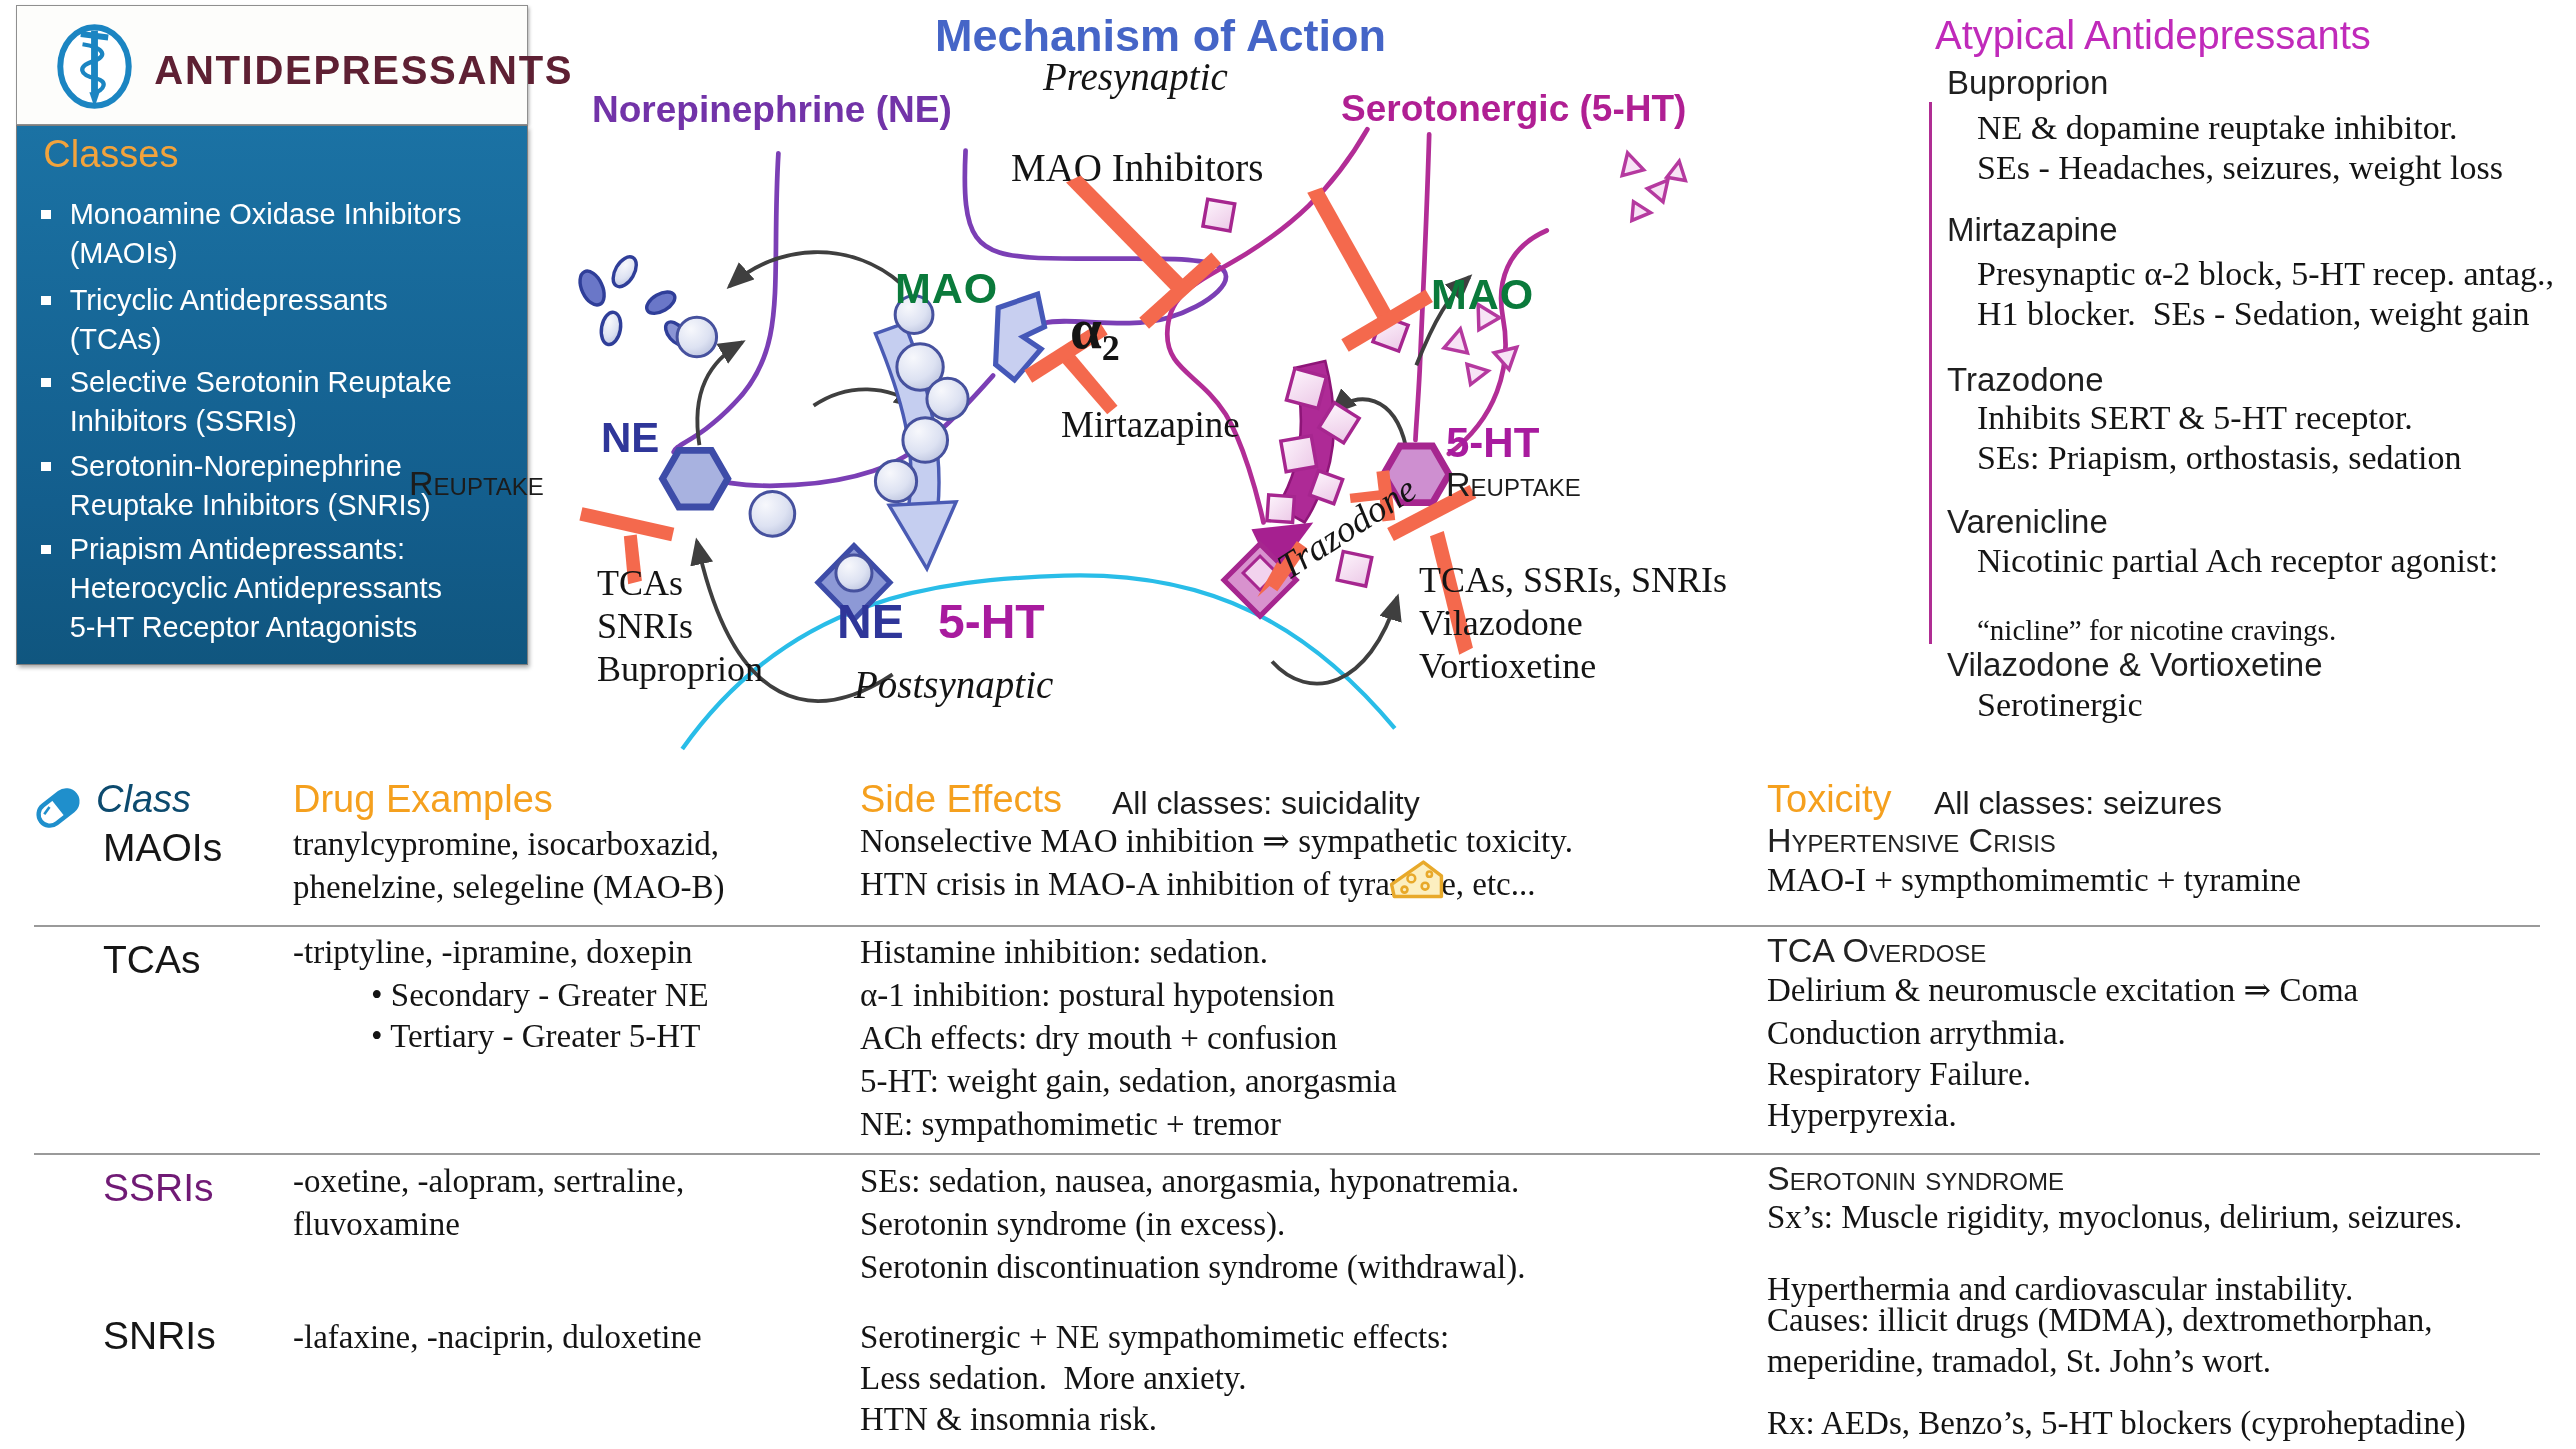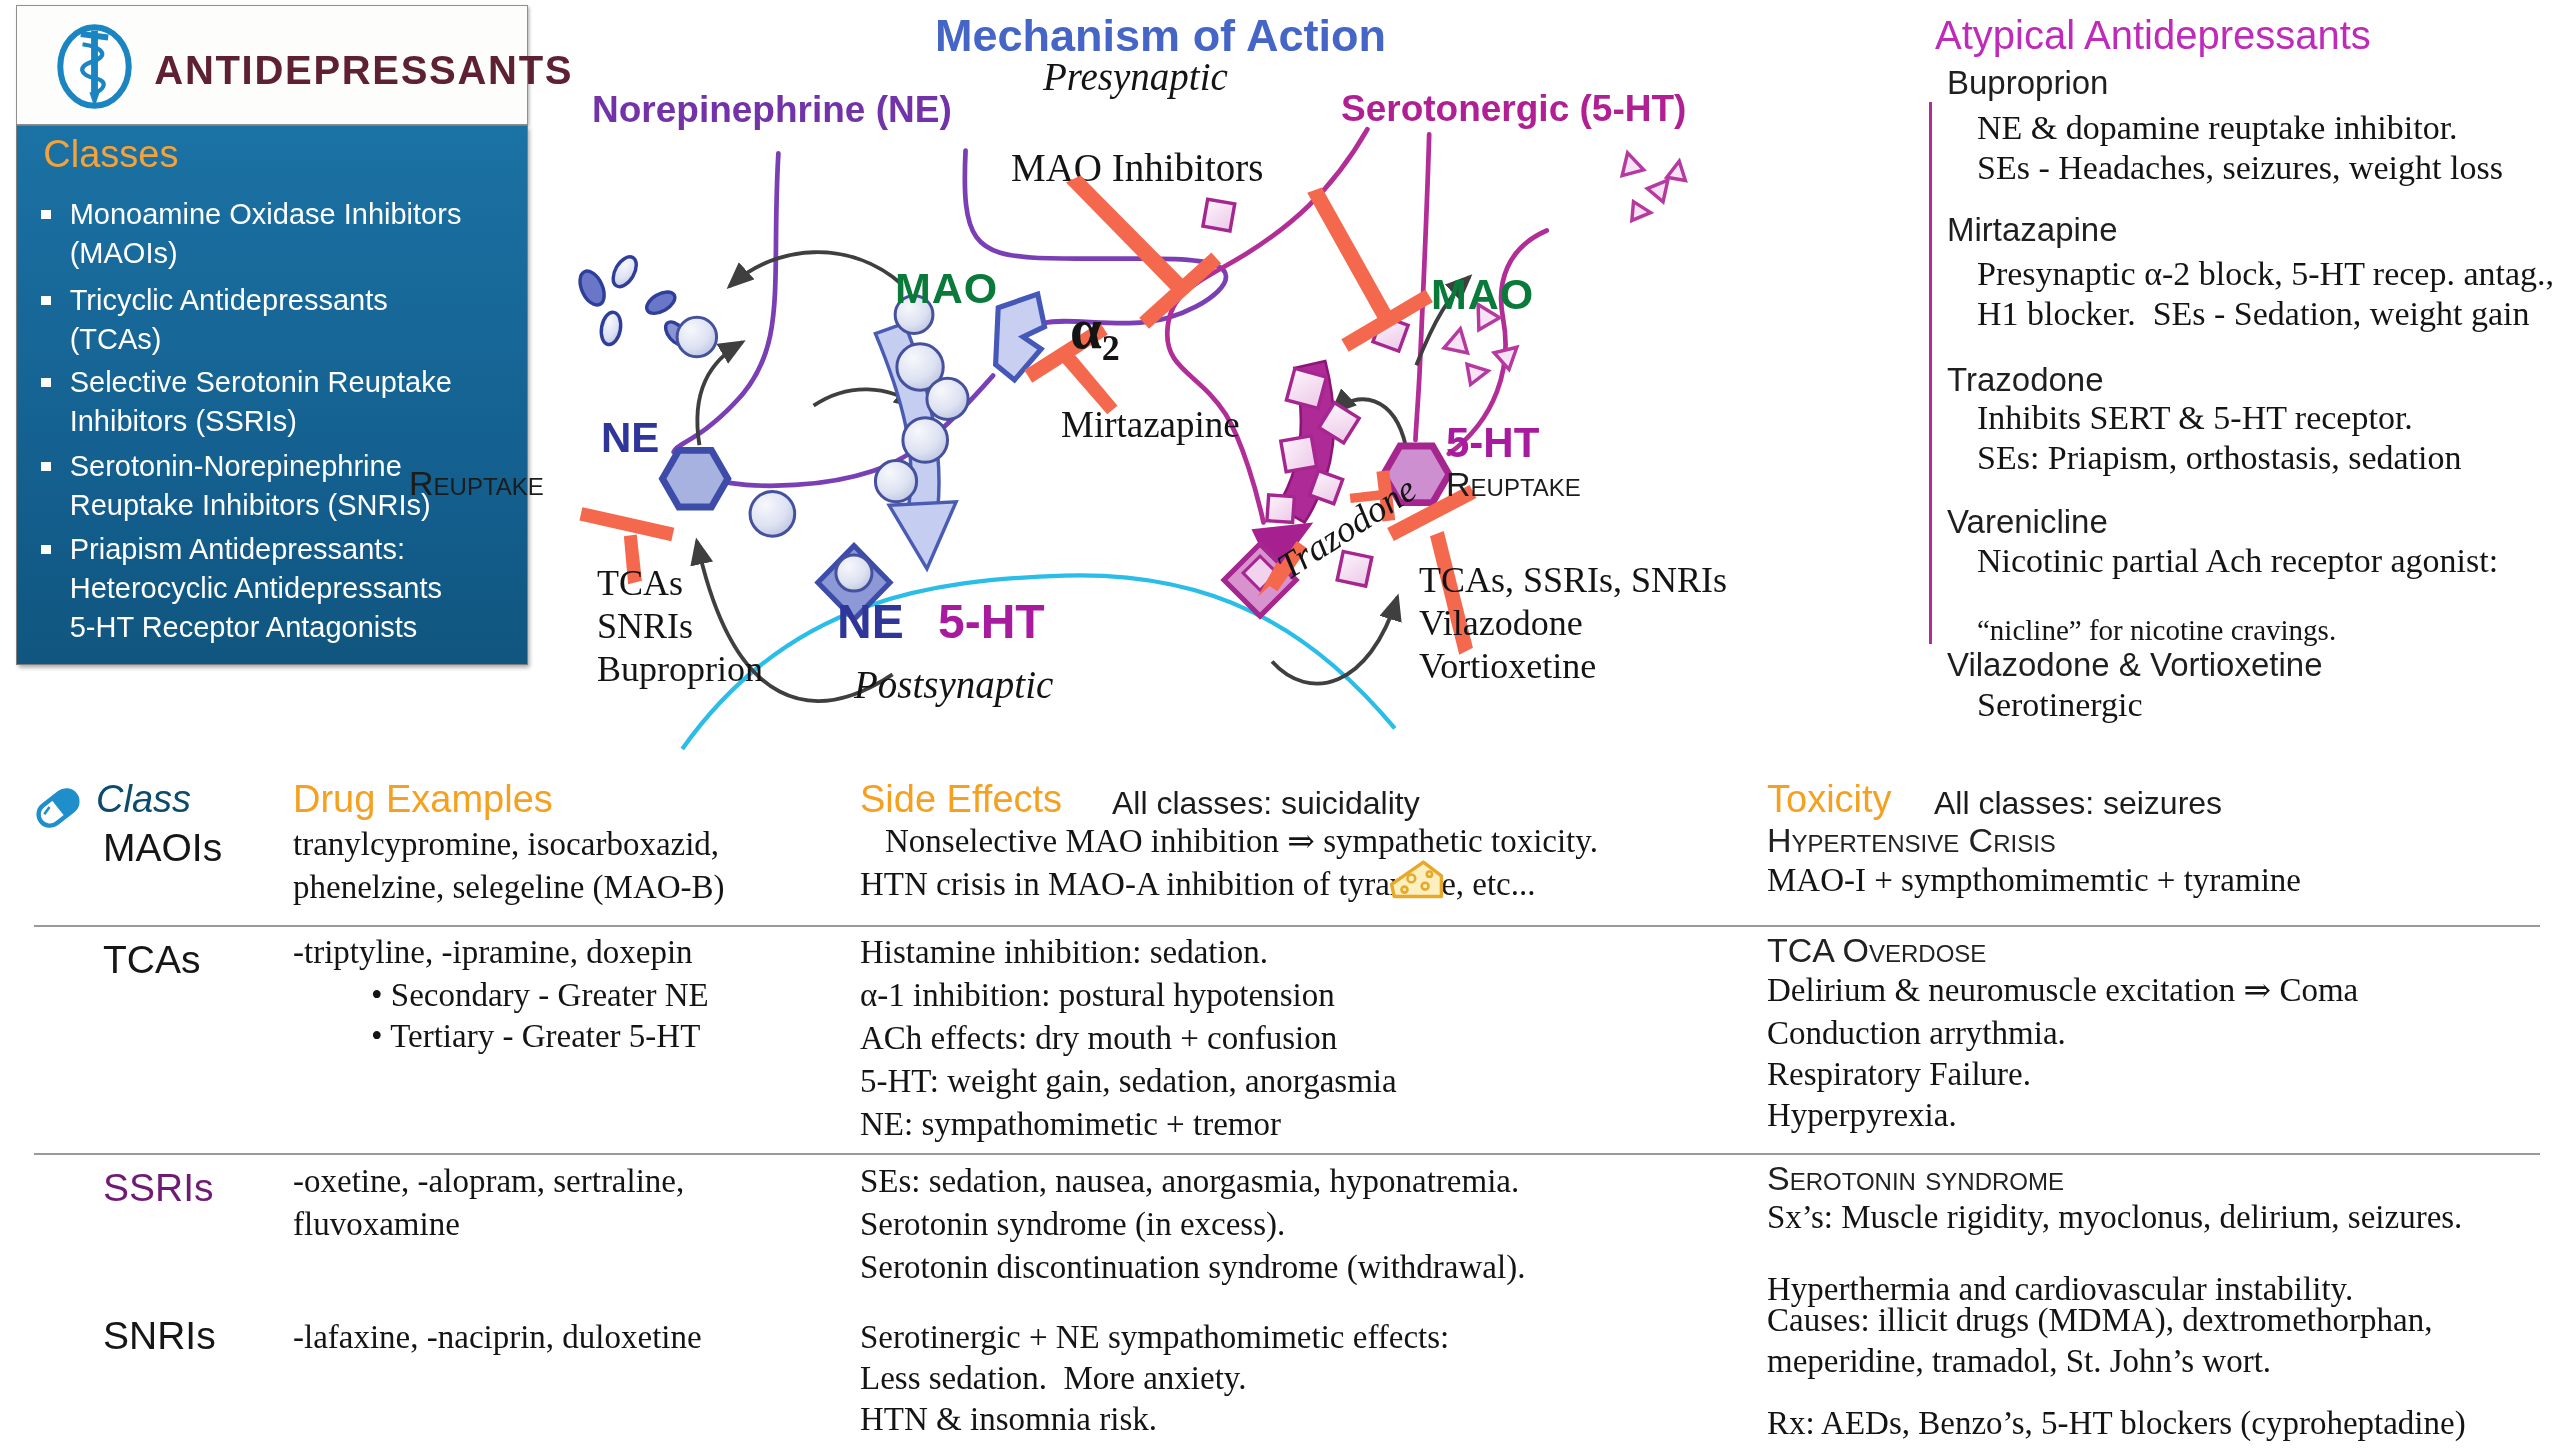--- a/index.html
+++ b/index.html
@@ -252,21 +252,21 @@
   <div class="lbl sans" style="left:293px;top:778px;font-size:38px;font-weight:500;color:#f5a01e;">Drug Examples</div>
   <div class="lbl sans" style="left:860px;top:778px;font-size:38px;font-weight:500;color:#f5a01e;">Side Effects</div>
   <div class="lbl sans" style="left:1112px;top:785px;font-size:32px;color:#1c1c1c;">All classes: suicidality</div>
   <div class="lbl sans" style="left:1767px;top:778px;font-size:38px;font-weight:500;color:#f5a01e;">Toxicity</div>
   <div class="lbl sans" style="left:1934px;top:785px;font-size:32px;color:#1c1c1c;">All classes: seizures</div>
 
   <div>
     <div class="lbl sans" style="left:103px;top:826px;font-size:39px;color:#161616;">MAOIs</div>
     <div class="lbl serif" style="left:293px;top:826px;font-size:33px;">tranylcypromine, isocarboxazid,</div>
     <div class="lbl serif" style="left:293px;top:869px;font-size:33px;">phenelzine, selegeline (MAO-B)</div>
-    <div class="lbl serif" style="left:860px;top:823px;font-size:33px;margin-left:25px;">Nonselective MAO inhibition ⇒ sympathetic toxicity.</div>
+    <div class="lbl serif" style="left:860px;top:823px;font-size:33px;">Nonselective MAO inhibition ⇒ sympathetic toxicity.</div>
     <div class="lbl serif" style="left:860px;top:866px;font-size:33px;">HTN crisis in MAO-A inhibition of tyramine, etc...</div>
     <svg style="position:absolute;left:1389px;top:855px;" width="55" height="52" viewBox="0 0 64 60">
       <polygon points="3,34 40,8 61,24 61,48 6,48" fill="#fcefc0" stroke="#e8a92a" stroke-width="4" stroke-linejoin="round"></polygon>
       <circle cx="26" cy="27" r="4.5" fill="none" stroke="#e8a92a" stroke-width="3"></circle>
       <circle cx="42" cy="36" r="4" fill="none" stroke="#e8a92a" stroke-width="3"></circle>
       <circle cx="18" cy="40" r="3.5" fill="none" stroke="#e8a92a" stroke-width="3"></circle>
       <circle cx="47" cy="22" r="3" fill="none" stroke="#e8a92a" stroke-width="3"></circle>
     </svg>
     <div class="lbl sans sc" style="left:1767px;top:821px;font-size:34px;color:#222;">Hypertensive Crisis</div>
     <div class="lbl serif" style="left:1767px;top:862px;font-size:33px;">MAO-I + sympthomimemtic + tyramine</div>

